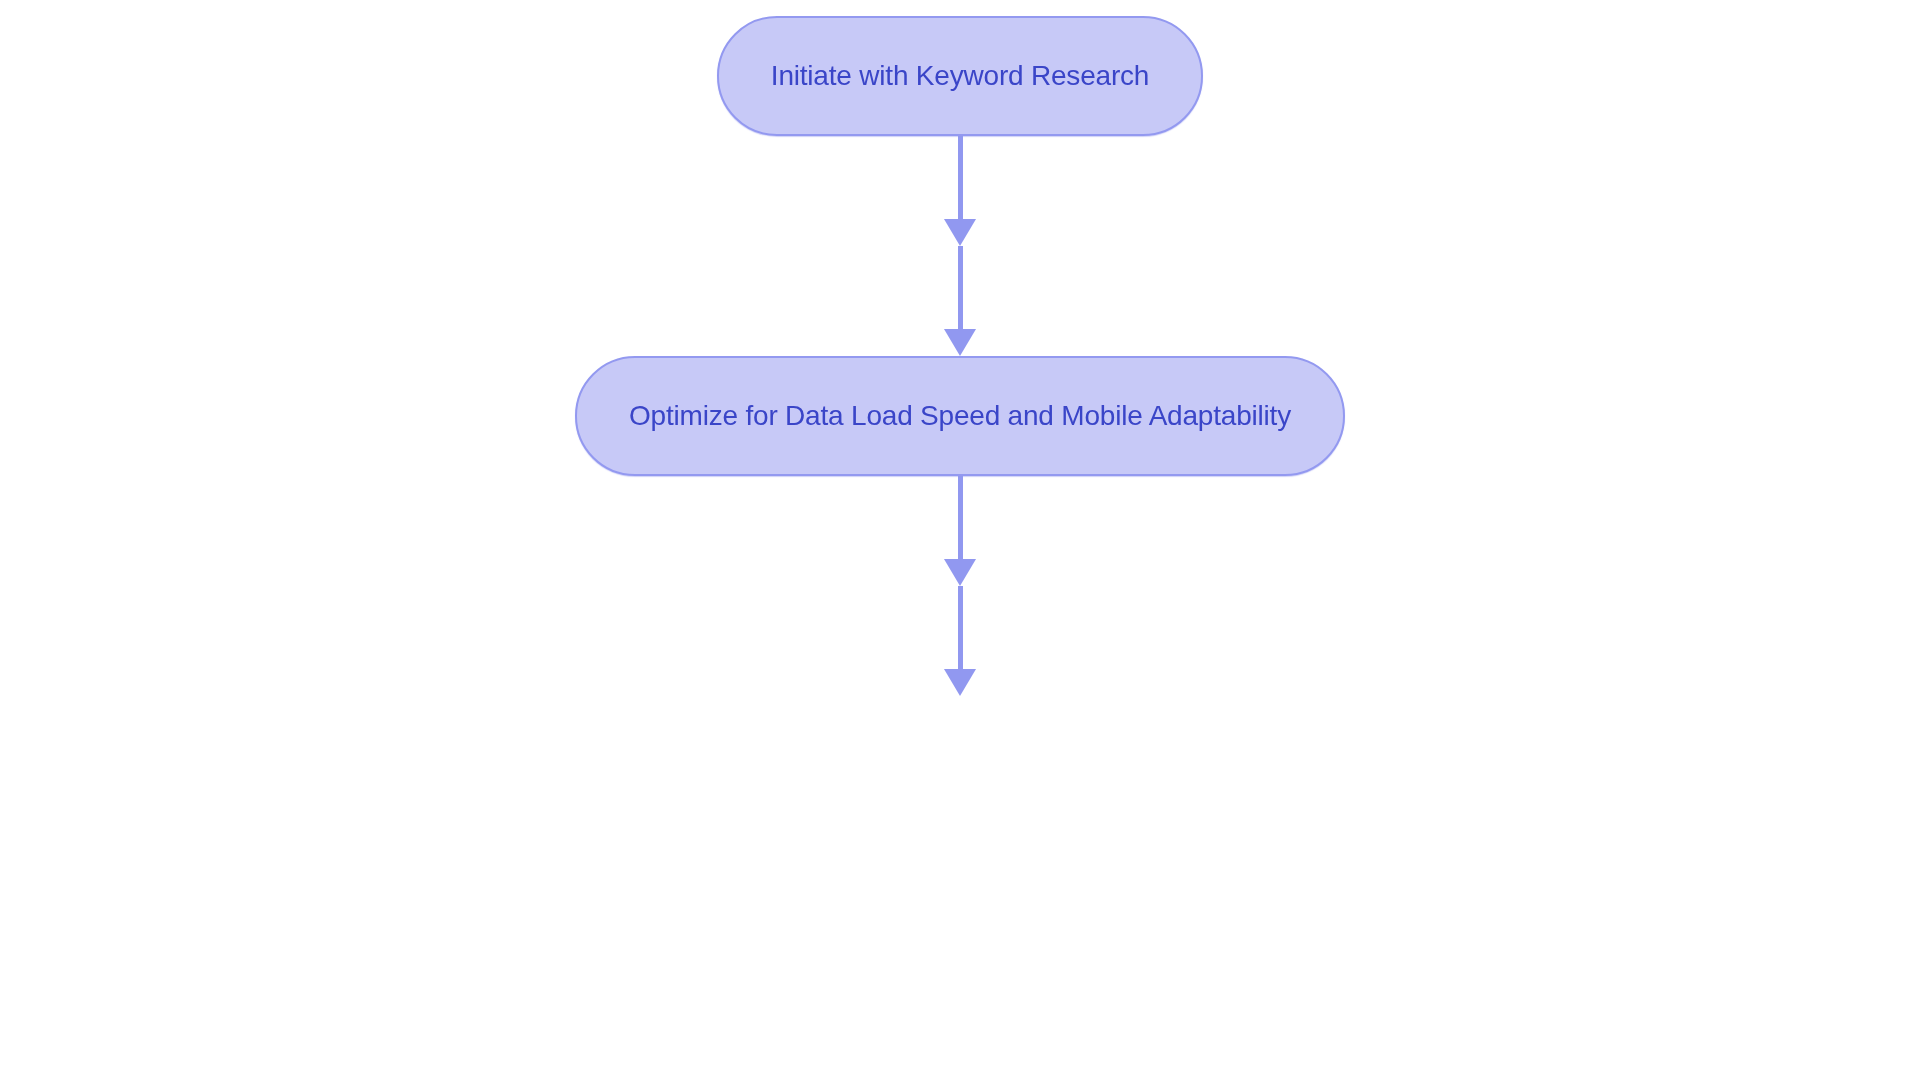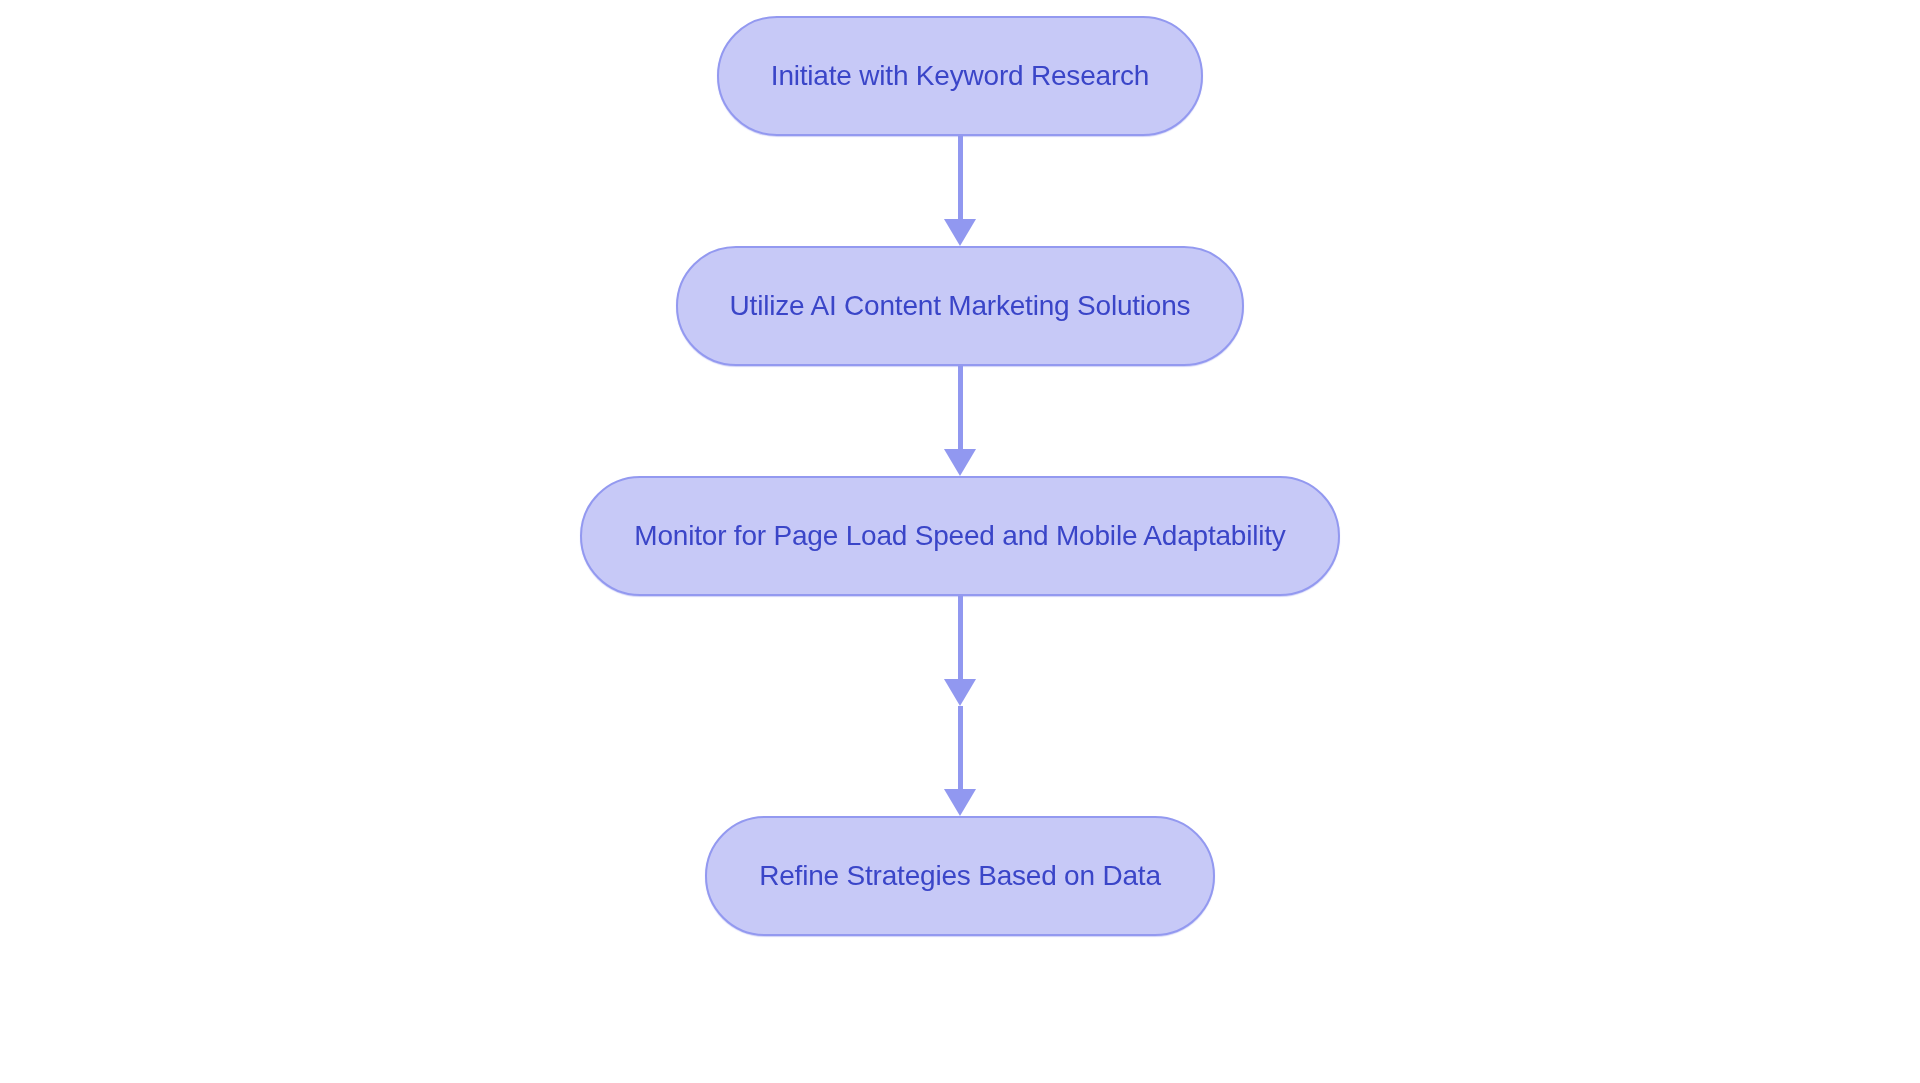--- a/index.html
+++ b/index.html
@@ -72,41 +72,35 @@
 
   <div class="node">
     <span class="node-label">Initiate with Keyword Research</span>
   </div>
 
   <div class="arrow">
     <div class="arrow-shaft"></div>
     <div class="arrow-head"></div>
   </div>
 
-  <div class="node">
-    <span class="node-label">Utilize AI Content Marketing Solutions</span>
-  </div>
 
   <div class="arrow">
     <div class="arrow-shaft"></div>
     <div class="arrow-head"></div>
   </div>
 
   <div class="node">
-    <span class="node-label">Monitor for Page Load Speed and Mobile Adaptability</span>
+    <span class="node-label">Optimize for Data Load Speed and Mobile Adaptability</span>
   </div>
 
   <div class="arrow">
     <div class="arrow-shaft"></div>
     <div class="arrow-head"></div>
   </div>
 
 
   <div class="arrow">
     <div class="arrow-shaft"></div>
     <div class="arrow-head"></div>
   </div>
 
-  <div class="node">
-    <span class="node-label">Refine Strategies Based on Data</span>
-  </div>
 
 </div>
 
 </body></html>

